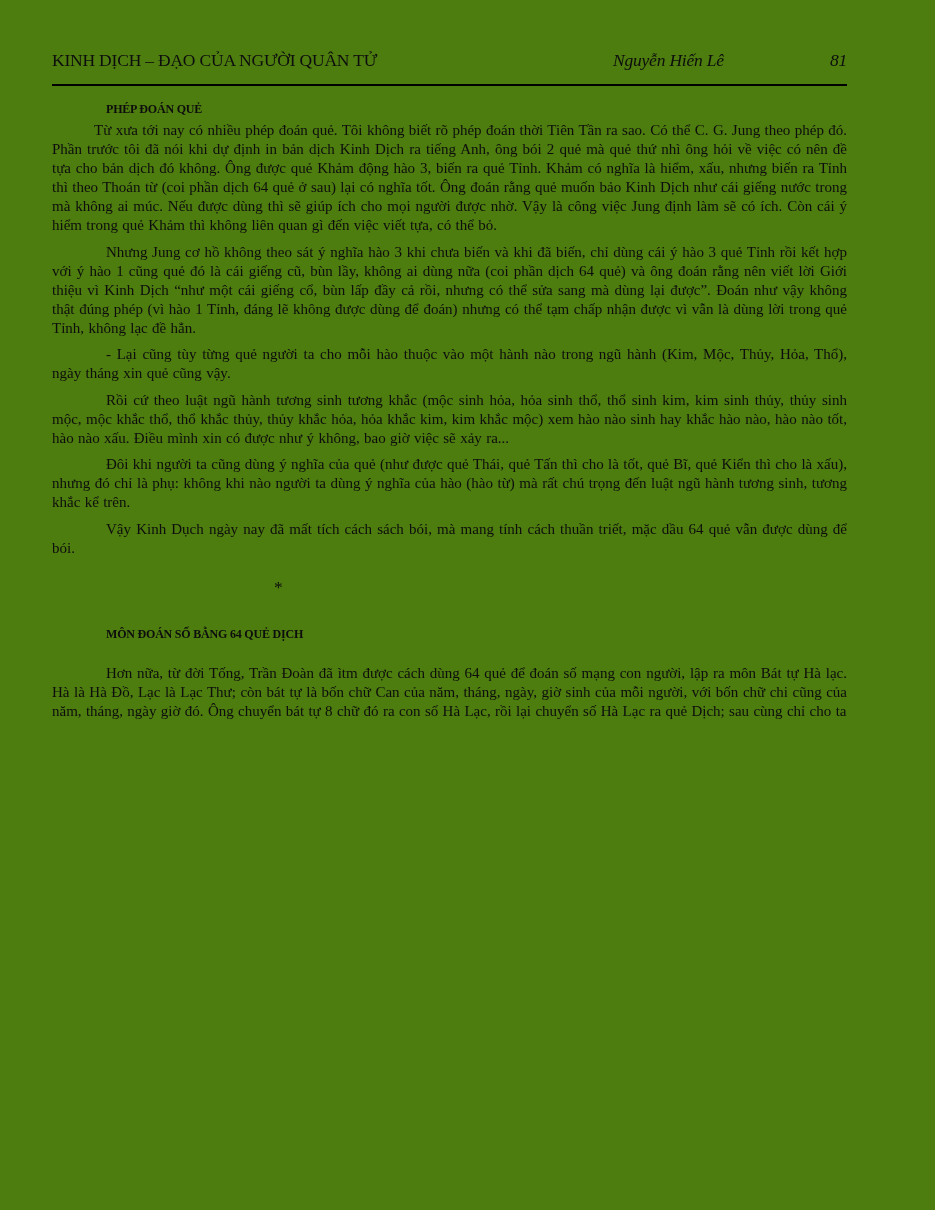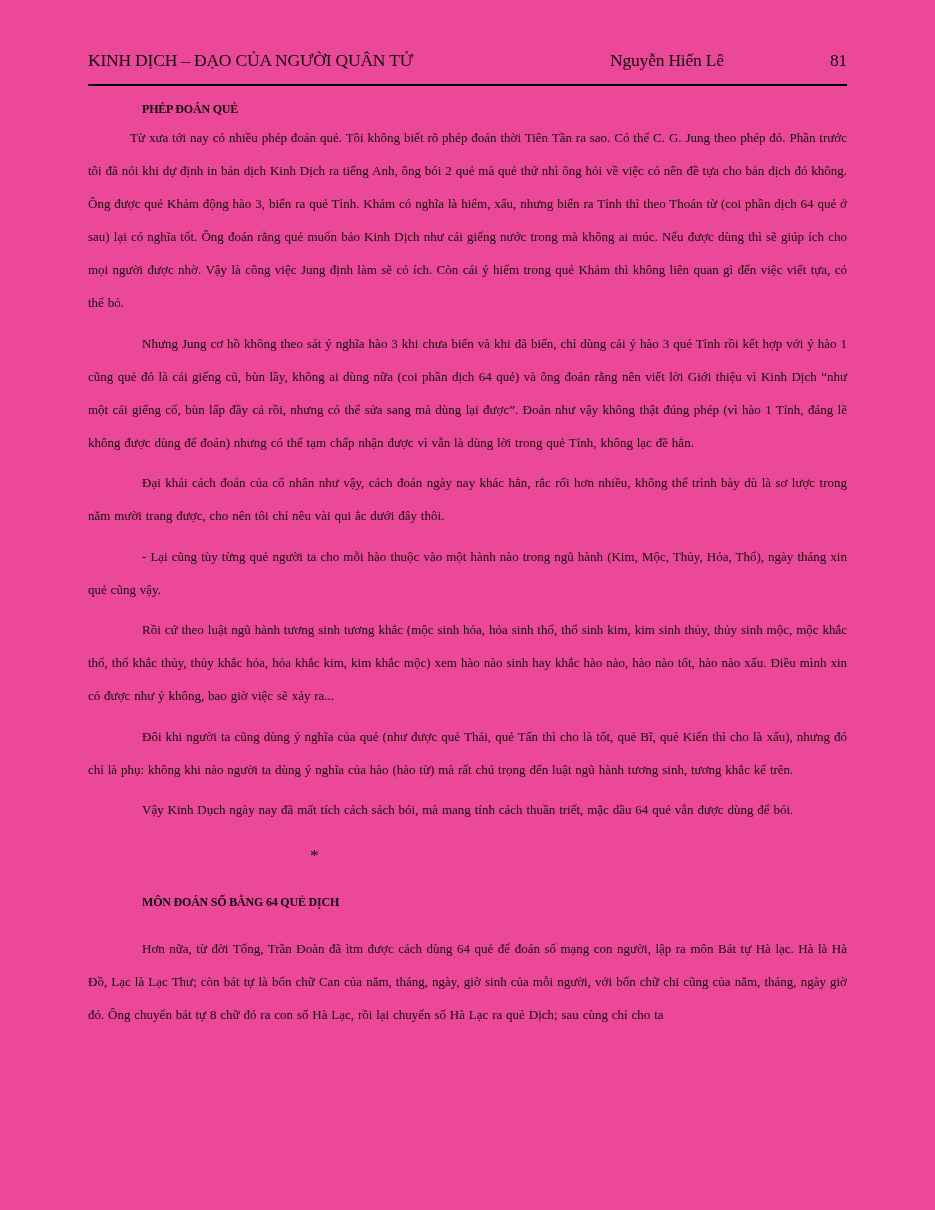--- a/index.html
+++ b/index.html
@@ -12,51 +12,52 @@
     height: 1210px;
     overflow: hidden;
     color: #0d0d0d;
     font-family: "Liberation Serif", "DejaVu Serif", serif;
     -webkit-font-smoothing: antialiased;
   }
   .page {
     box-sizing: border-box;
     width: 935px;
     height: 1210px;
-    padding: 50px 88px 0 88px;
-    background: #ec4899;
+    padding: 50px 88px 0 52px;
+    background: #4d7c0f;
   }
   .header {
     display: flex;
     justify-content: space-between;
     align-items: baseline;
     font-size: 17.5px;
     letter-spacing: -0.2px;
     white-space: nowrap;
   }
   .header .hdr-left { flex: 1 1 auto; }
   .header .hdr-right {
     display: inline-flex;
     align-items: flex-start;
+    font-style: italic;
   }
   .header .pagenum { margin-left: 106px; }
   .rule {
     border-bottom: 2.5px solid #000;
     margin-top: 13px;
   }
   h1.sec-heading, h2.sec-heading {
     font-size: 12px;
     font-weight: bold;
     letter-spacing: -0.2px;
     margin: 11px 0 0 54px;
     line-height: 24px;
   }
   .bodytext p {
-    font-size: 13px;
-    line-height: 33px;
+    font-size: 15px;
+    line-height: 19px;
     text-align: justify;
     text-indent: 54px;
     margin: 0 0 7.5px 0;
     word-spacing: 0.6px;
   }
   .bodytext p.p-first { text-indent: 42px; }
   .star {
     font-size: 17.5px;
     line-height: 25px;
     margin: 17px 0 0 222px;
@@ -77,21 +78,20 @@
     </span>
   </div>
 
   <div class="rule"></div>
 
   <h1 class="sec-heading">PHÉP ĐOÁN QUẺ</h1>
 
   <div class="bodytext sec1">
     <p class="p-first">Từ xưa tới nay có nhiều phép đoán quẻ. Tôi không biết rõ phép đoán thời Tiên Tần ra sao. Có thể C. G. Jung theo phép đó. Phần trước tôi đã nói khi dự định in bản dịch Kinh Dịch ra tiếng Anh, ông bói 2 quẻ mà quẻ thứ nhì ông hỏi về việc có nên đề tựa cho bản dịch đó không. Ông được quẻ Khảm động hào 3, biến ra quẻ Tỉnh. Khảm có nghĩa là hiểm, xấu, nhưng biến ra Tỉnh thì theo Thoán từ (coi phần dịch 64 quẻ ở sau) lại có nghĩa tốt. Ông đoán rằng quẻ muốn bảo Kinh Dịch như cái giếng nước trong mà không ai múc. Nếu được dùng thì sẽ giúp ích cho mọi người được nhờ. Vậy là công việc Jung định làm sẽ có ích. Còn cái ý hiểm trong quẻ Khảm thì không liên quan gì đến việc viết tựa, có thể bỏ.</p>
     <p>Nhưng Jung cơ hồ không theo sát ý nghĩa hào 3 khi chưa biến và khi đã biến, chỉ dùng cái ý hào 3 quẻ Tỉnh rồi kết hợp với ý hào 1 cũng quẻ đó là cái giếng cũ, bùn lầy, không ai dùng nữa (coi phần dịch 64 quẻ) và ông đoán rằng nên viết lời Giới thiệu vì Kinh Dịch “như một cái giếng cổ, bùn lấp đầy cả rồi, nhưng có thể sửa sang mà dùng lại được”. Đoán như vậy không thật đúng phép (vì hào 1 Tỉnh, đáng lẽ không được dùng để đoán) nhưng có thể tạm chấp nhận được vì vẫn là dùng lời trong quẻ Tỉnh, không lạc đề hẳn.</p>
-    <p>Đại khái cách đoán của cổ nhân như vậy, cách đoán ngày nay khác hẳn, rắc rối hơn nhiều, không thể trình bày dù là sơ lược trong năm mười trang được, cho nên tôi chỉ nêu vài qui ắc dưới đây thôi.</p>
     <p>- Lại cũng tùy từng quẻ người ta cho mỗi hào thuộc vào một hành nào trong ngũ hành (Kim, Mộc, Thủy, Hỏa, Thổ), ngày tháng xin quẻ cũng vậy.</p>
     <p>Rồi cứ theo luật ngũ hành tương sinh tương khắc (mộc sinh hỏa, hỏa sinh thổ, thổ sinh kim, kim sinh thủy, thủy sinh mộc, mộc khắc thổ, thổ khắc thủy, thủy khắc hỏa, hỏa khắc kim, kim khắc mộc) xem hào nào sinh hay khắc hào nào, hào nào tốt, hào nào xấu. Điều mình xin có được như ý không, bao giờ việc sẽ xảy ra...</p>
     <p>Đôi khi người ta cũng dùng ý nghĩa của quẻ (như được quẻ Thái, quẻ Tấn thì cho là tốt, quẻ Bĩ, quẻ Kiển thì cho là xấu), nhưng đó chỉ là phụ: không khi nào người ta dùng ý nghĩa của hào (hào từ) mà rất chú trọng đến luật ngũ hành tương sinh, tương khắc kể trên.</p>
     <p>Vậy Kinh Dụch ngày nay đã mất tích cách sách bói, mà mang tính cách thuần triết, mặc dầu 64 quẻ vẫn được dùng để bói.</p>
   </div>
 
   <div class="star">*</div>
 
   <h2 class="sec-heading">MÔN ĐOÁN SỐ BẰNG 64 QUẺ DỊCH</h2>
 

